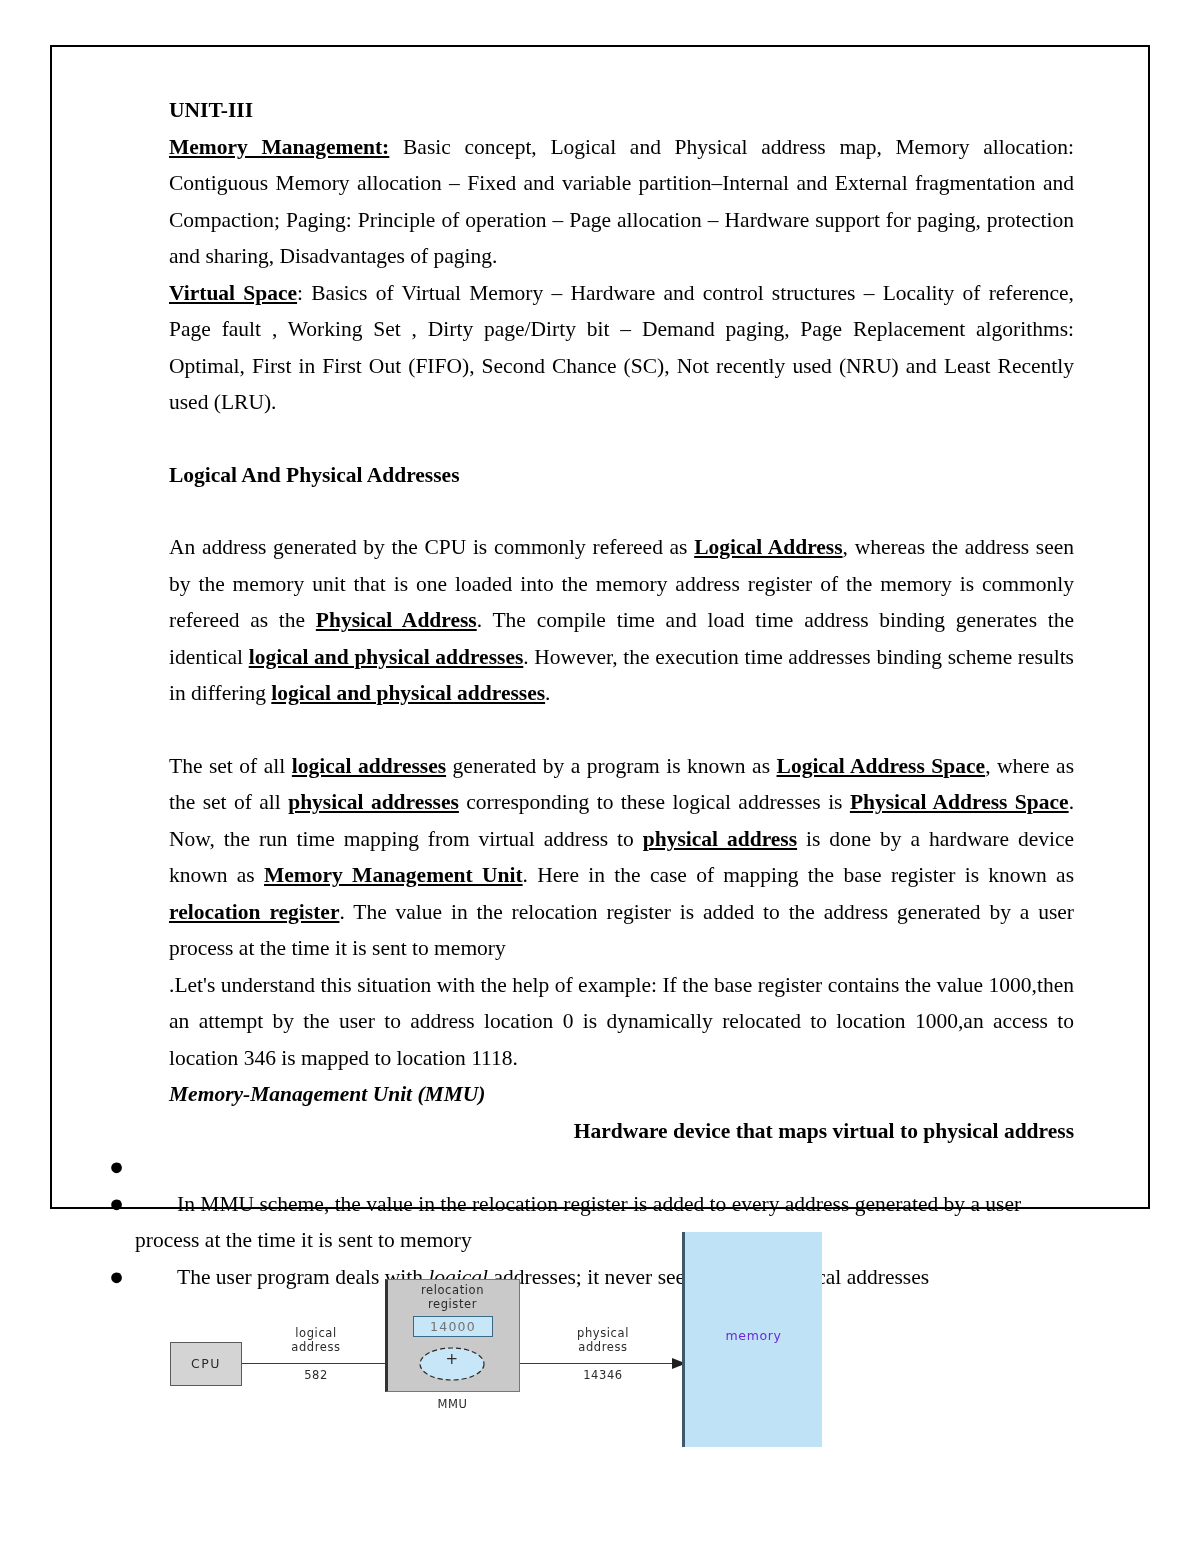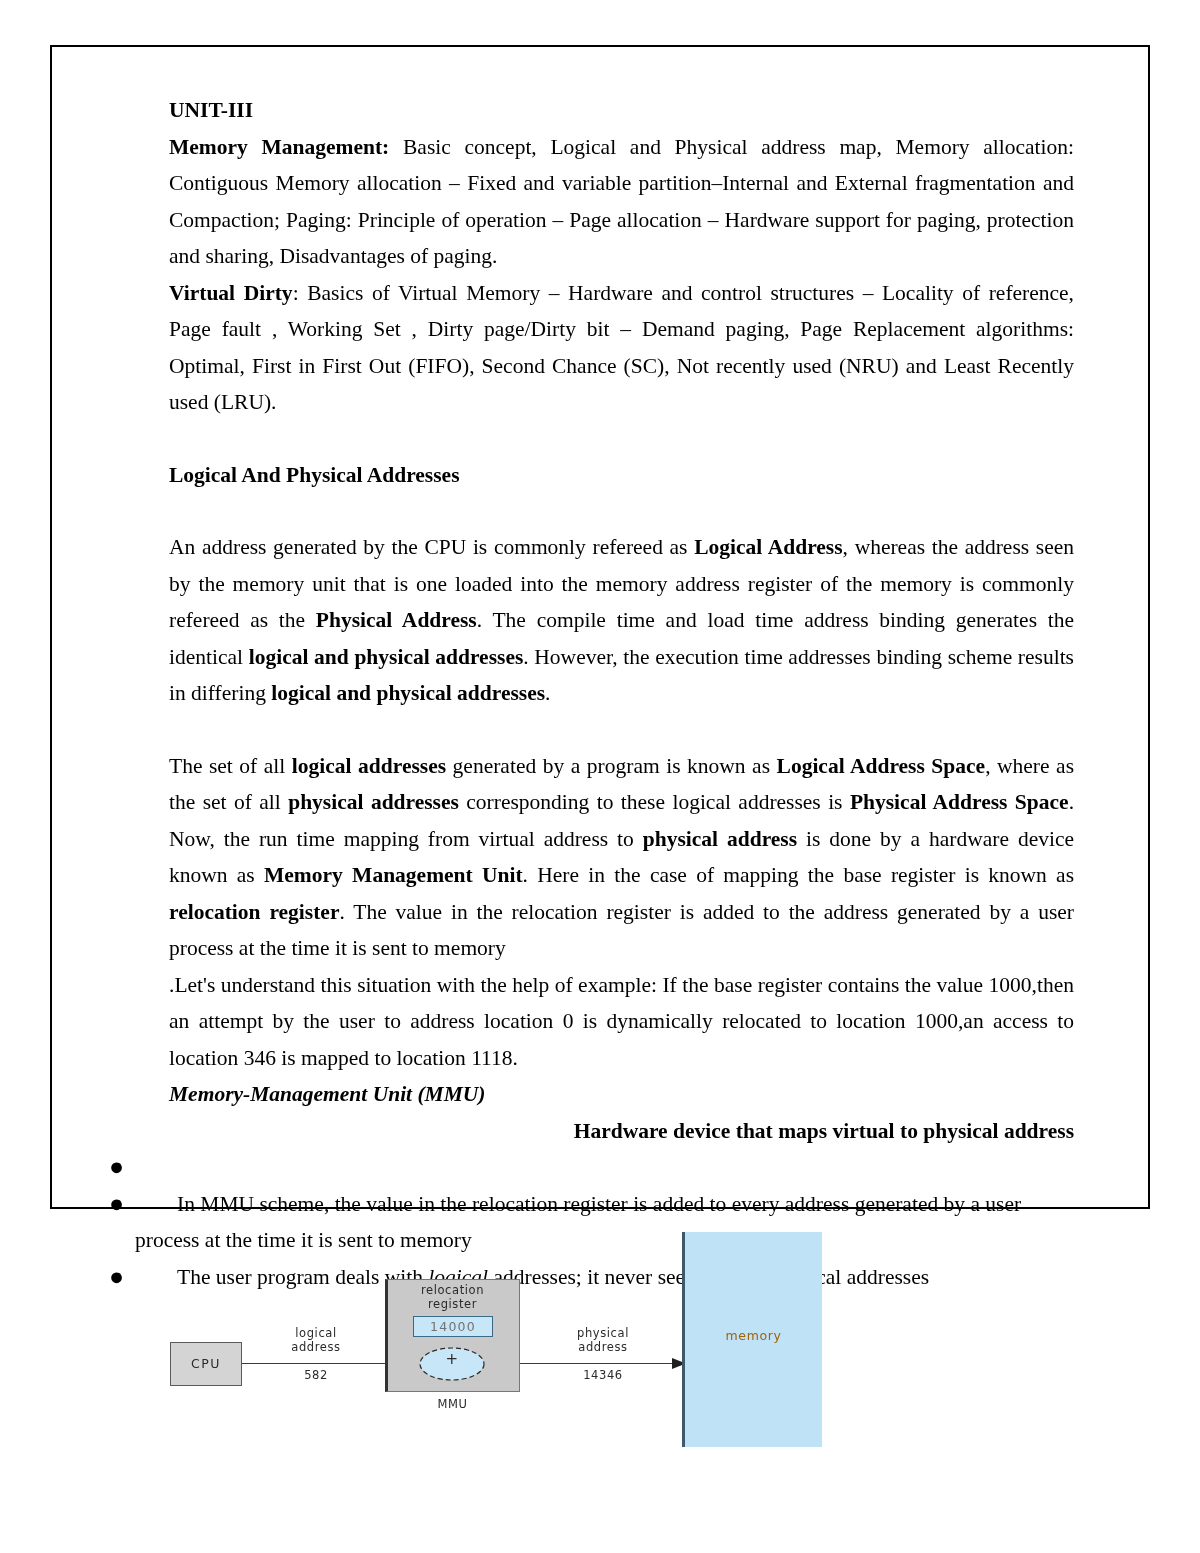--- a/index.html
+++ b/index.html
@@ -30,21 +30,21 @@
     top: 45px;
     width: 905px;
   }
   .para {
     font-size: 21.5px;
     line-height: 36.5px;
     text-align: justify;
     margin: 0;
   }
   .para.nojust { text-align: right; font-weight: bold; }
-  .b { font-weight: bold; }
+  .b { font-weight: bold; text-decoration: underline; }
   .i { font-style: italic; }
   .bi { font-weight: bold; font-style: italic; }
   .heading {
     font-size: 21.5px;
     line-height: 36.5px;
     font-weight: bold;
     margin: 0;
   }
   .gap-sm { height: 36px; }
 
@@ -166,21 +166,21 @@
     border-left: 3px solid #3d5a6c;
     box-sizing: border-box;
   }
   .memory-box span {
     position: absolute;
     left: 0;
     top: 96px;
     width: 100%;
     text-align: center;
     font-size: 12.5px;
-    color: #a16207;
+    color: #6d28d9;
     letter-spacing: 0.6px;
   }
   .lbl-logical { left: 82px; top: 95px; width: 128px; }
   .lbl-logical-val { left: 82px; top: 137px; width: 128px; }
   .lbl-physical { left: 358px; top: 95px; width: 150px; }
   .lbl-physical-val { left: 358px; top: 137px; width: 150px; }
   .lbl-mmu { left: 215px; top: 166px; width: 135px; font-size: 13px; letter-spacing: 1.5px; }
   .wire {
     position: absolute;
     background: #3a3a3a;
@@ -192,21 +192,21 @@
 </head>
 <body>
 
 <div id="page">
   <div id="content">
 
     <div class="heading">UNIT-III</div>
 
     <p class="para"><span class="b">Memory Management:</span><span> Basic concept, Logical and Physical address map, Memory allocation: Contiguous Memory allocation – Fixed and variable partition–Internal and External fragmentation and Compaction; Paging: Principle of operation – Page allocation – Hardware support for paging, protection and sharing, Disadvantages of paging.</span></p>
 
-    <p class="para"><span class="b">Virtual Dirty</span><span>: Basics of Virtual Memory – Hardware and control structures – Locality of reference, Page fault , Working Set , Dirty page/Dirty bit – Demand paging, Page Replacement algorithms: Optimal, First in First Out (FIFO), Second Chance (SC), Not recently used (NRU) and Least Recently used (LRU).</span></p>
+    <p class="para"><span class="b">Virtual Space</span><span>: Basics of Virtual Memory – Hardware and control structures – Locality of reference, Page fault , Working Set , Dirty page/Dirty bit – Demand paging, Page Replacement algorithms: Optimal, First in First Out (FIFO), Second Chance (SC), Not recently used (NRU) and Least Recently used (LRU).</span></p>
 
     <div class="gap-sm"></div>
 
     <div class="heading">Logical And Physical Addresses</div>
 
     <div class="gap-sm"></div>
 
     <p class="para"><span>An address generated by the CPU is commonly refereed as </span><span class="b">Logical Address</span><span>, whereas the address seen by the memory unit that is one loaded into the memory address register of the memory is commonly refereed as the </span><span class="b">Physical Address</span><span>. The compile time and load time address binding generates the identical </span><span class="b">logical and physical addresses</span><span>. However, the execution time addresses binding scheme results in differing </span><span class="b">logical and physical addresses</span><span>.</span></p>
 
     <div class="gap-sm"></div>

